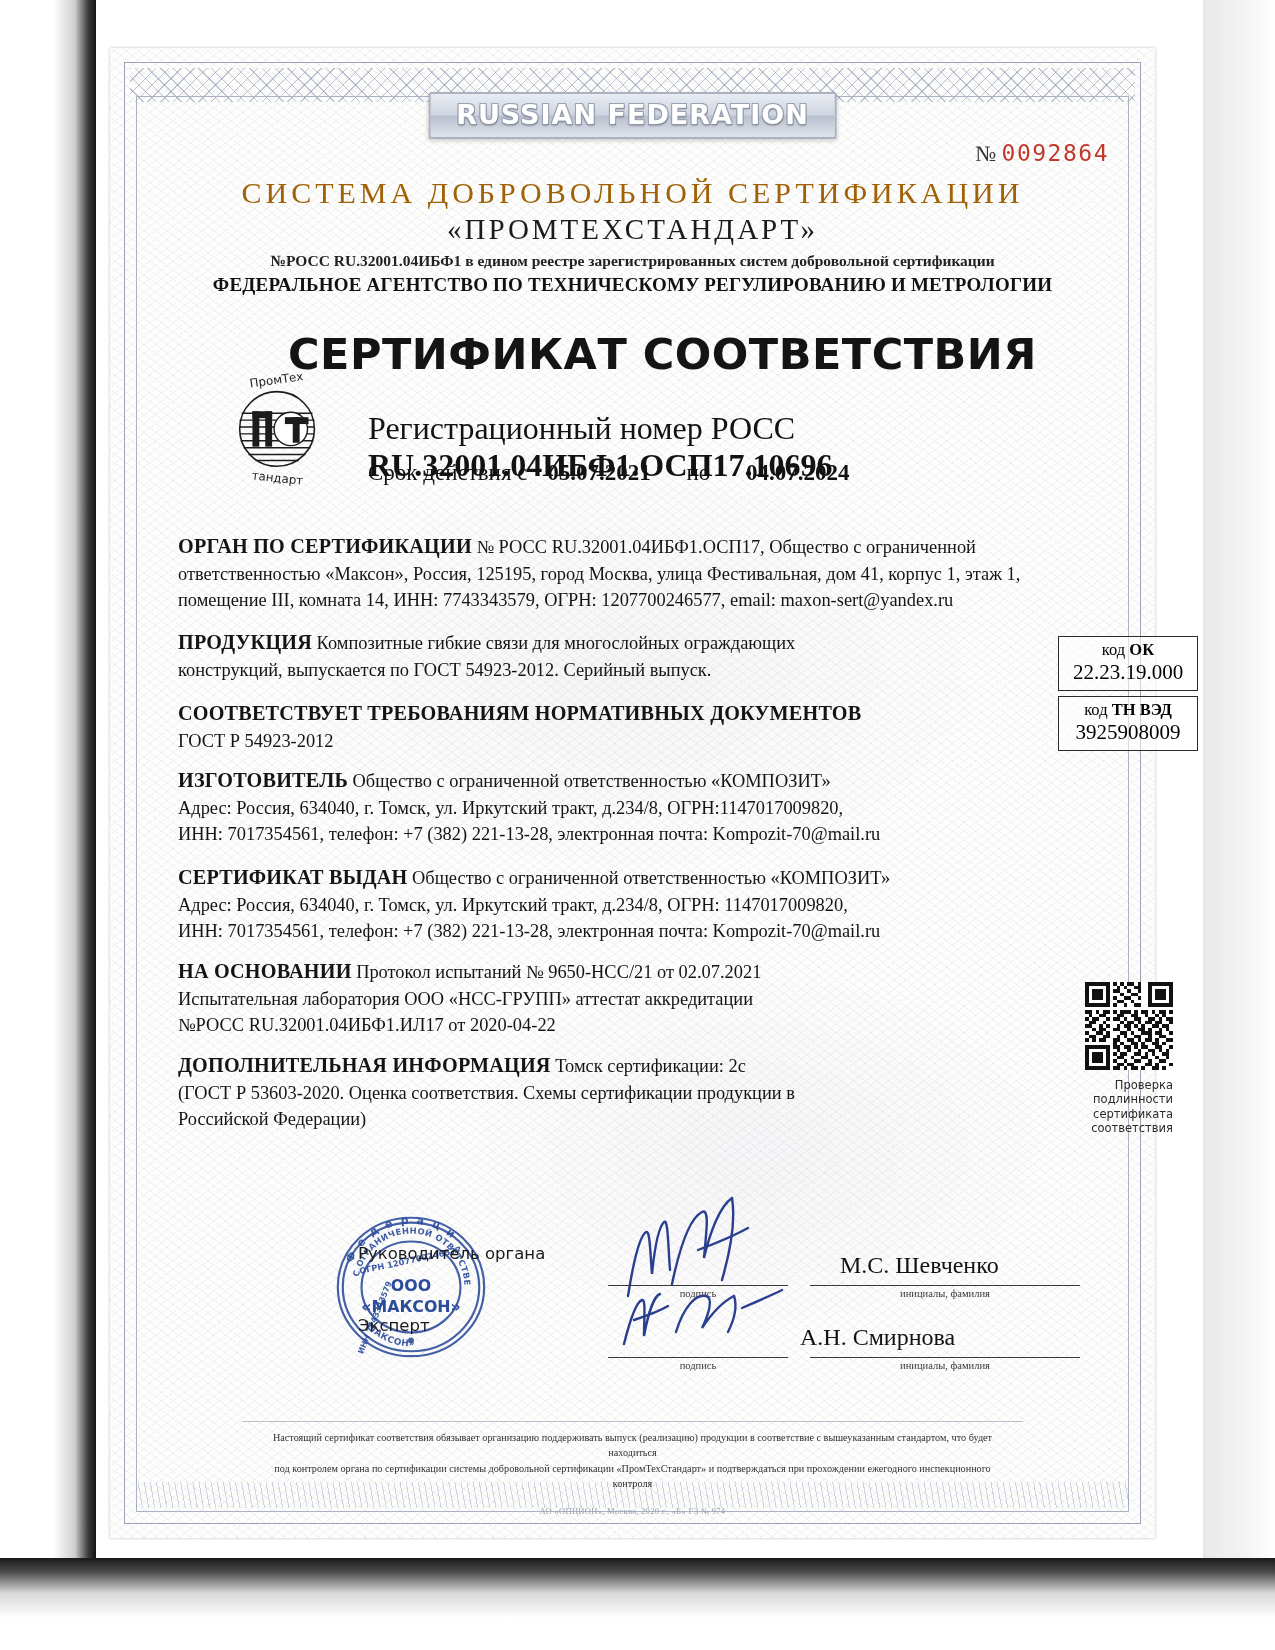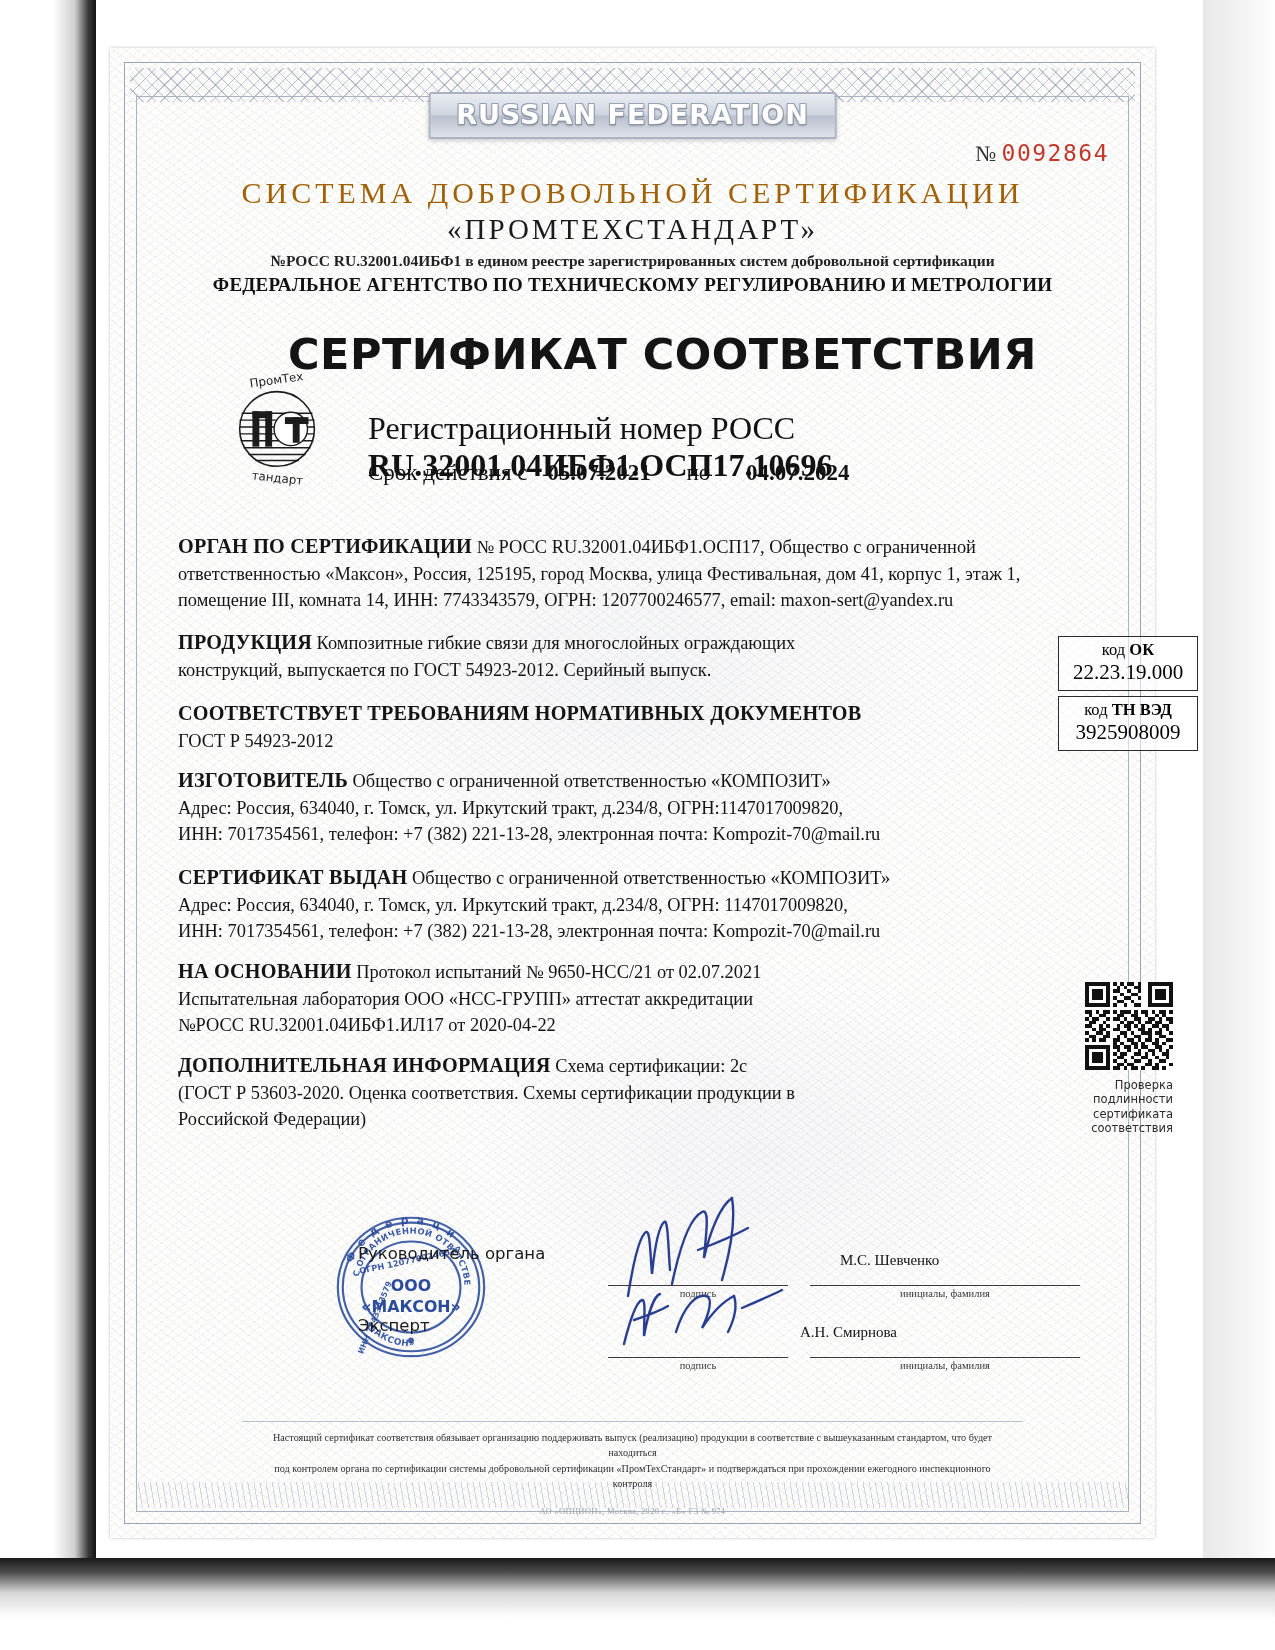--- a/index.html
+++ b/index.html
@@ -222,21 +222,21 @@
     border-bottom: 1.3px solid #3a3a3a;
   }
   .sig-cap {
     position: absolute;
     font-size: 10.5px;
     color: #3a3a3a;
     text-align: center;
   }
   .sig-name {
     position: absolute;
-    font-size: 15px;
+    font-size: 24px;
     color: #121212;
   }
   .scribble { position: absolute; }
 
   .footer-note {
     position: absolute;
     left: 150px;
     right: 150px;
     top: 1382px;
     text-align: center;
@@ -372,21 +372,21 @@
       <div>ИНН: 7017354561, телефон: +7 (382) 221-13-28, электронная почта: Kompozit-70@mail.ru</div>
     </div>
 
     <div class="sec" style="top:909px; width:790px;">
       <div><span class="lbl-lg">НА  ОСНОВАНИИ</span><span> Протокол  испытаний  №  9650-НСС/21  от  02.07.2021</span></div>
       <div>Испытательная  лаборатория  ООО  «НСС-ГРУПП»  аттестат  аккредитации</div>
       <div>№РОСС RU.32001.04ИБФ1.ИЛ17 от 2020-04-22</div>
     </div>
 
     <div class="sec" style="top:1003px; width:790px;">
-      <div><span class="lbl-lg">ДОПОЛНИТЕЛЬНАЯ ИНФОРМАЦИЯ</span><span> Схема сертификации: 2с</span></div>
+      <div><span class="lbl-lg">ДОПОЛНИТЕЛЬНАЯ ИНФОРМАЦИЯ</span><span> Томск сертификации: 2с</span></div>
       <div>(ГОСТ Р 53603-2020. Оценка соответствия. Схемы сертификации продукции в</div>
       <div>Российской Федерации)</div>
     </div>
 
     <div class="qr-wrap">
       <svg class="qr" viewBox="0 0 25 25" shape-rendering="crispEdges">
         <rect width="25" height="25" fill="#ffffff"></rect>
         <g fill="#111111">
           <rect x="0" y="0" width="7" height="1"></rect>
             <rect x="0" y="6" width="7" height="1"></rect>

